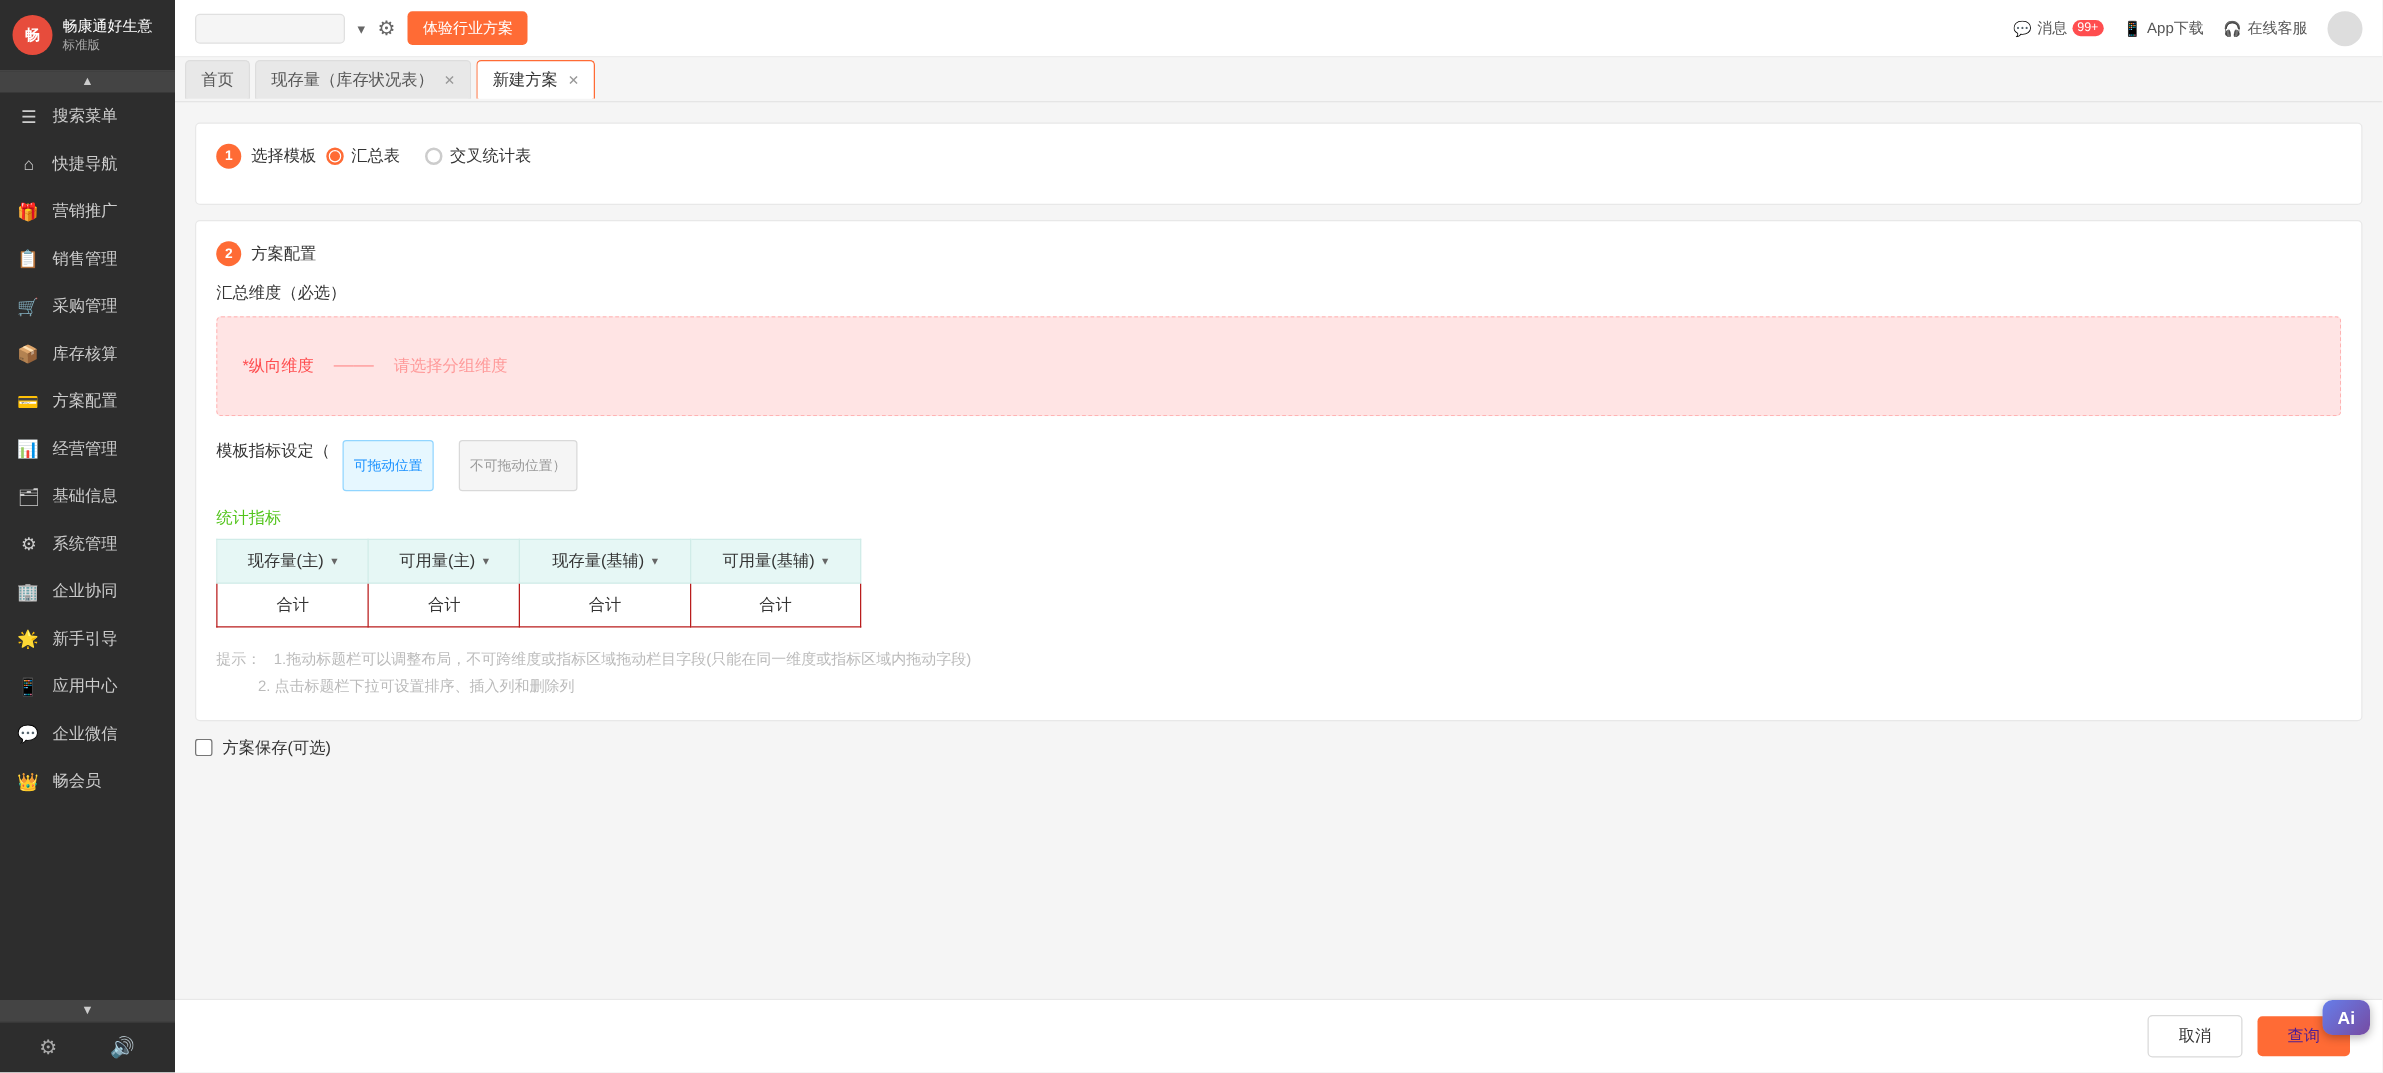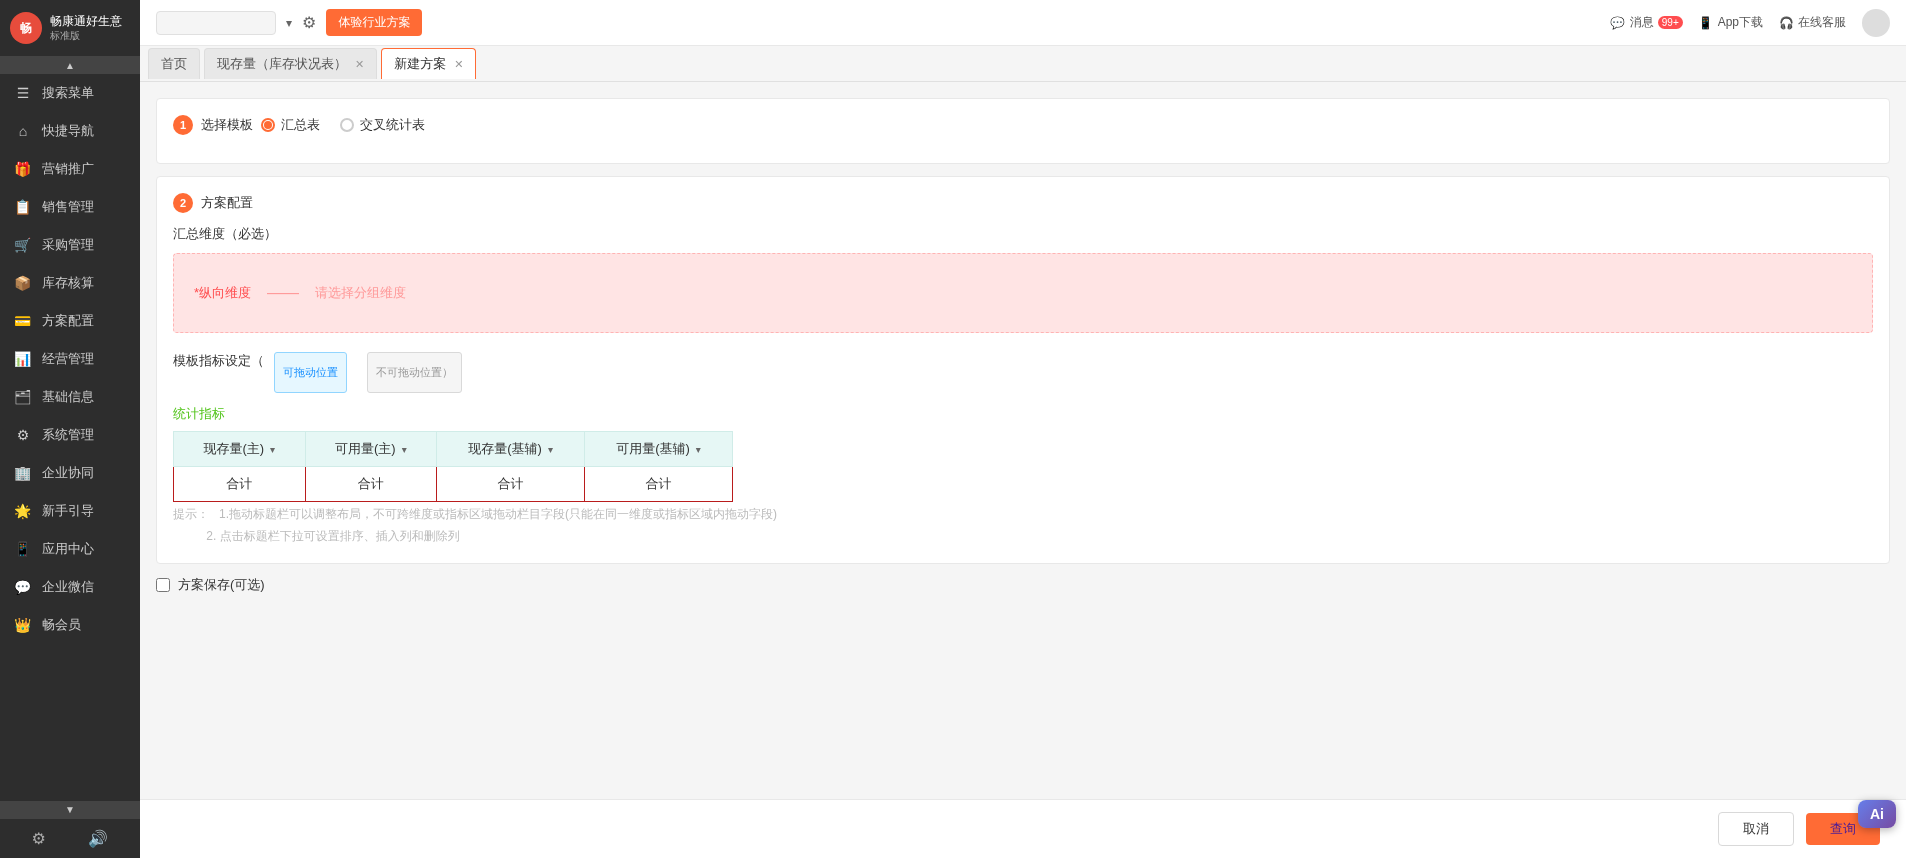--- a/index.html
+++ b/index.html
@@ -138,35 +138,35 @@
     
     .indicator-setting { display: flex; align-items: flex-start; gap: 10px; font-size: 13px; color: #333; margin-bottom: 12px; margin-top: 19px; }
     .indicator-tag {
       padding: 12px 8px; border-radius: 3px; font-size: 11px; border: 1px solid #91d5ff;
       background: #e6f7ff; color: #1890ff;
     }
     .indicator-tag.disabled { border-color: #d9d9d9; background: #f5f5f5; color: #999; }
 
     .stats-label { color: #52c41a; font-size: 13px; margin-bottom: 8px; }
 
-    .indicator-table { border-collapse: collapse; width: 560px; }
+    .indicator-table { border-collapse: collapse; width: 516px; }
     .indicator-table th {
       background: #e6f7f5; border: 1px solid #d0ece8;
       padding: 8px 16px; font-size: 13px; font-weight: normal; color: #333;
       text-align: center;
     }
     .indicator-table td {
       background: #fff; border: 1px solid #b91c1c;
       padding: 8px 16px; text-align: center; font-size: 13px; color: #333;
     }
     .th-inner { display: flex; align-items: center; justify-content: center; gap: 6px; }
     .chevron-down { font-size: 10px; color: #666; }
 
     
-    .tips { font-size: 12px; color: #bbb; margin-top: 2px; line-height: 1.8; }
+    .tips { font-size: 12px; color: #bbb; margin-top: 15px; line-height: 1.8; }
 
     
     .save-option { display: flex; align-items: center; gap: 8px; font-size: 13px; color: #333; }
     .save-checkbox { width: 14px; height: 14px; border: 1px solid #ccc; border-radius: 2px; }
 
     
     .action-bar {
       background: #fff; border-top: 1px solid #e8e8e8;
       padding: 12px 26px; display: flex; justify-content: flex-end; gap: 12px;
       align-items: center;

